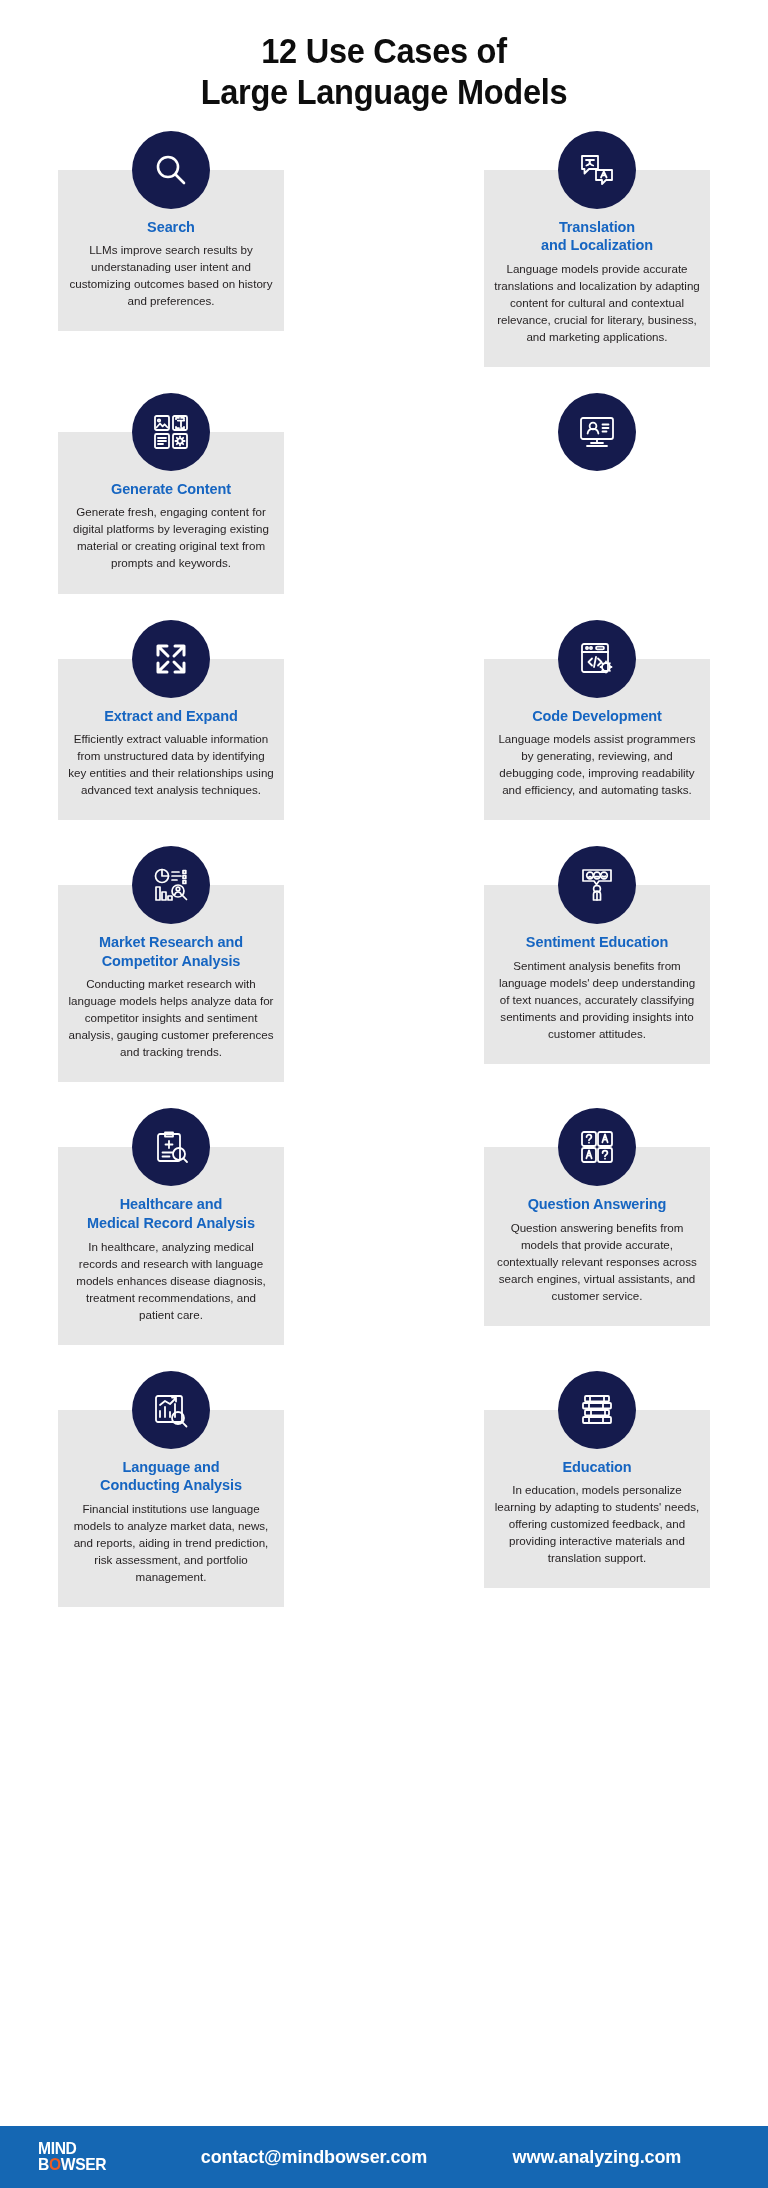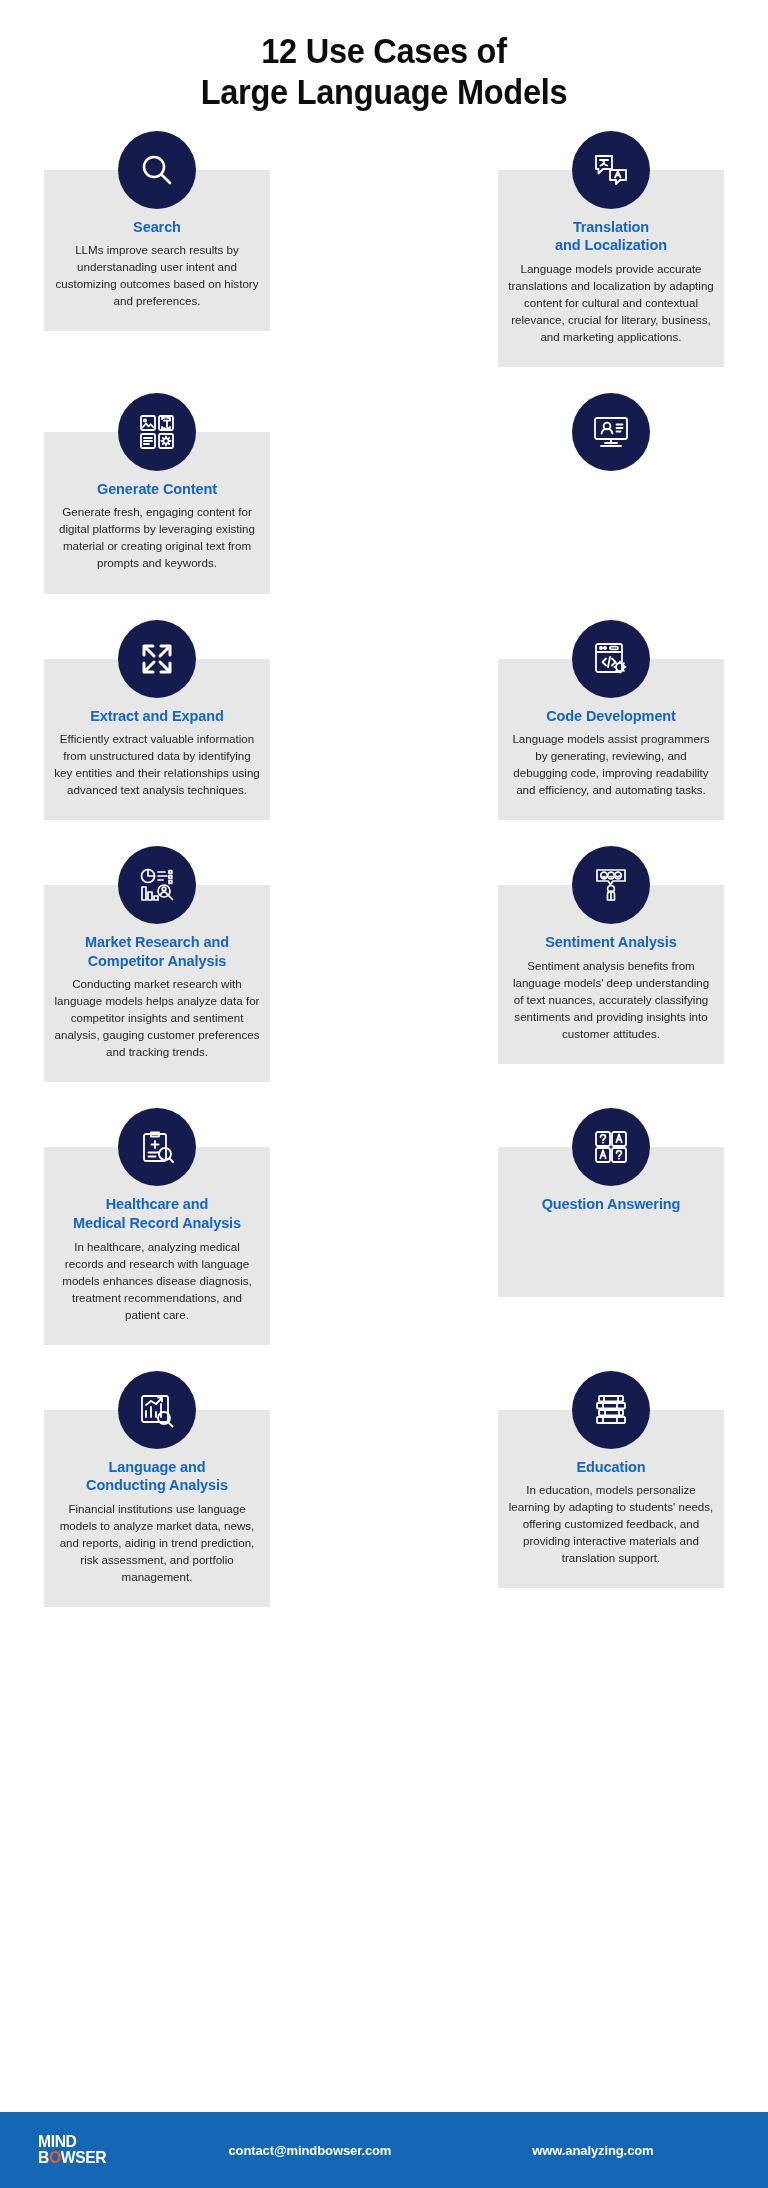--- a/index.html
+++ b/index.html
@@ -21,21 +21,21 @@
     font-size: 35px;
     line-height: 1.18;
     letter-spacing: -0.3px;
     color: #0d0d0d;
     transform: scaleX(0.93);
   }
 
   
   .grid {
     width: 768px;
-    padding: 0 44px;
+    padding: 0 58px;
   }
   .row {
     display: flex;
     justify-content: space-between;
     align-items: flex-start;
     margin-bottom: 26px;
   }
   .cell {
     width: 226px;
     position: relative;
@@ -79,21 +79,21 @@
     font-size: 11.6px;
     line-height: 1.47;
   }
 
   
   .footer {
     position: absolute;
     left: 0;
     bottom: 0;
     width: 768px;
-    height: 76px;
+    height: 62px;
     background: #1567b3;
     display: flex;
     align-items: center;
     padding: 0 38px;
   }
   .logo {
     width: 120px;
     color: #ffffff;
     font-family: "Liberation Sans Narrow", "Liberation Sans", sans-serif;
     font-weight: 700;
@@ -111,21 +111,21 @@
   .footer-links {
     flex: 1;
     display: flex;
     justify-content: space-around;
     align-items: center;
     padding-right: 6px;
   }
   .footer-link {
     color: #ffffff;
     font-weight: 700;
-    font-size: 13px;
+    font-size: 18px;
     letter-spacing: -0.1px;
     text-decoration: none;
   }
 </style>
 </head>
 <body>
 
 <div class="title-wrap">
   <div class="title-line">12 Use Cases of</div>
   <div class="title-line">Large Language Models</div>
@@ -284,21 +284,21 @@
           <circle cx="27" cy="10.5" r="3.3"></circle>
           <path d="M25.6 11.2c.8.8 2 .8 2.8 0"></path>
           <path d="M20 20.5c-2 0-3.4 1.6-3.4 3.6 0 1.5.8 2.3 1.5 3"></path>
           <path d="M20 20.5c2 0 3.4 1.6 3.4 3.6 0 1.5-.8 2.3-1.5 3"></path>
           <path d="M16.5 29.5c0-2 1.6-3.4 3.5-3.4s3.5 1.4 3.5 3.4v5.5h-7z"></path>
           <path d="M20 26.5v8.5"></path>
         </svg>
       </div>
       <div class="card">
         <div class="card-title">
-          <span>Sentiment Analysis</span>
+          <span>Sentiment Education</span>
         </div>
         <div class="card-body">Sentiment analysis benefits from language models' deep understanding of text nuances, accurately classifying sentiments and providing insights into customer attitudes.</div>
       </div>
     </div>
   </div>
 
   <div class="row">
     <div class="cell">
       <div class="icon-badge">
         <svg width="40" height="40" viewBox="0 0 40 40" fill="none" stroke="#ffffff" stroke-width="1.8" stroke-linejoin="round" stroke-linecap="round">
@@ -331,20 +331,21 @@
           <path d="M9.4 31.3l2.6-8 2.6 8M10.3 28.6h3.4"></path>
           <rect x="21" y="21" width="14" height="14" rx="2"></rect>
           <path d="M25.6 26c0-1.4 1.1-2.4 2.4-2.4s2.4 1 2.4 2.4c0 1.6-2.4 1.7-2.4 3.3"></path>
           <circle cx="28" cy="31.7" r="0.9" fill="#ffffff" stroke="none"></circle>
         </svg>
       </div>
       <div class="card">
         <div class="card-title">
           <span>Question Answering</span>
         </div>
+        <div class="card-body">Question answering benefits from models that provide accurate, contextually relevant responses across search engines, virtual assistants, and customer service.</div>
       </div>
     </div>
   </div>
 
   <div class="row">
     <div class="cell">
       <div class="icon-badge">
         <svg width="40" height="40" viewBox="0 0 40 40" fill="none" stroke="#ffffff" stroke-width="1.8" stroke-linejoin="round" stroke-linecap="round">
           <rect x="5" y="6" width="26" height="26" rx="2"></rect>
           <path d="M9 27v-6M14 27v-10M19 27v-5M24 27v-13"></path>

